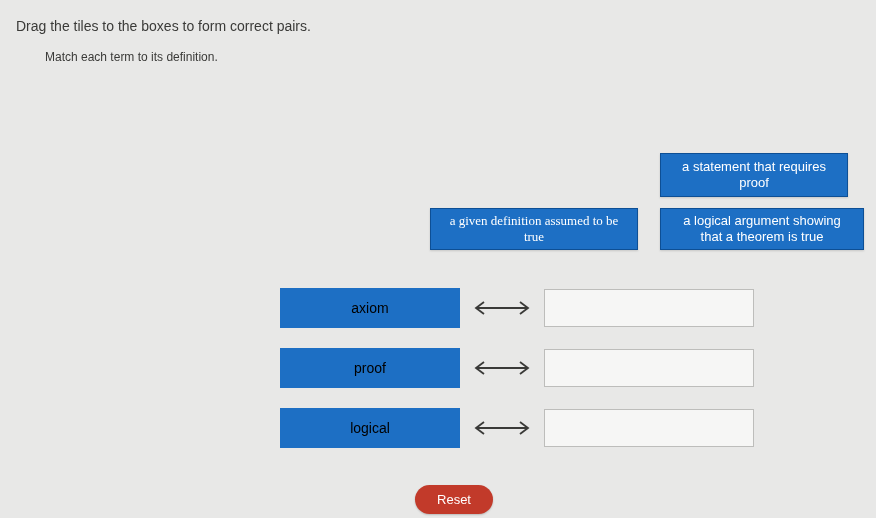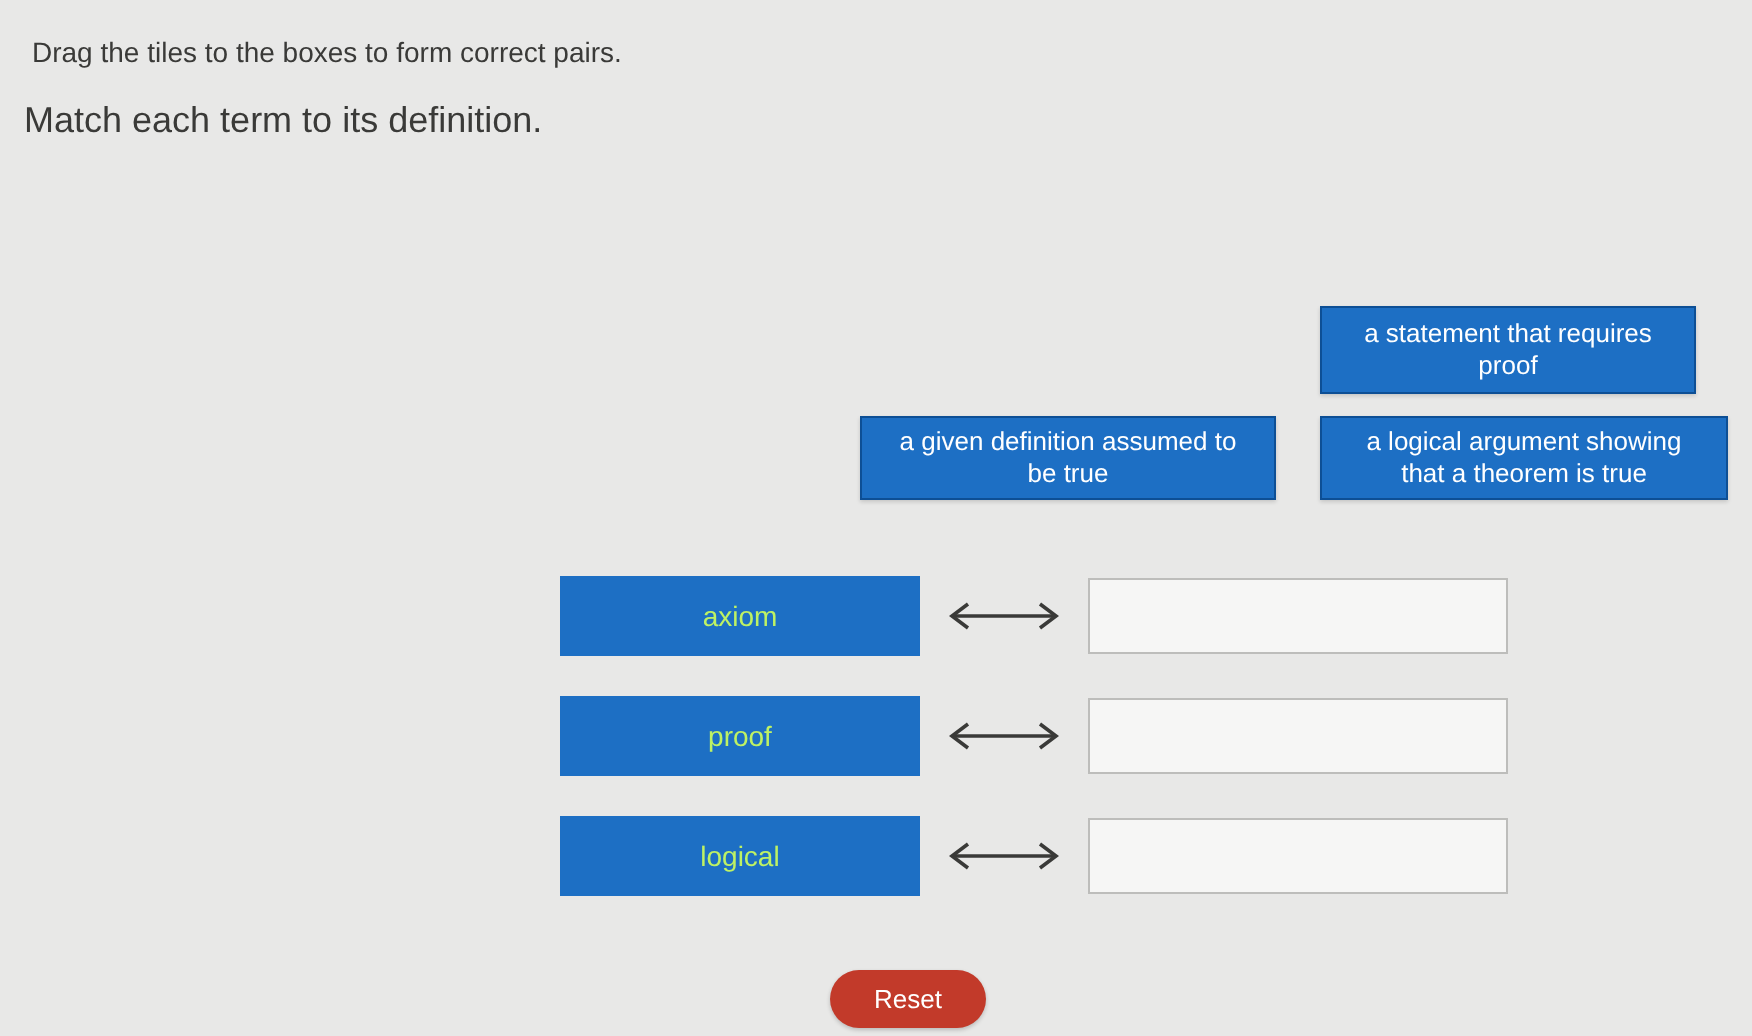--- a/index.html
+++ b/index.html
@@ -11,41 +11,42 @@
       position: relative;
       color: #3a3a38;
       overflow: hidden;
     }
     .instructions {
       padding: 18px 16px 6px 16px;
       font-size: 14px;
     }
     .sub-instructions {
       padding: 10px 16px 0 12px;
-      font-size: 18px;
+      font-size: 12px;
+      margin-left: 33px;
     }
     .tile {
       position: absolute;
       background: #1d6fc4;
       color: #fff;
       border: 1px solid #0d4f95;
       display: flex;
       align-items: center;
       justify-content: center;
       text-align: center;
       font-size: 13px;
       line-height: 1.25;
       padding: 6px 10px;
       cursor: grab;
       box-shadow: 0 1px 2px rgba(0,0,0,0.15);
     }
     .term {
       position: absolute;
       background: #1d6fc4;
-      color: #bef264;
+      color: #000000;
       display: flex;
       align-items: center;
       justify-content: center;
       font-size: 14px;
       width: 180px;
       height: 40px;
     }
     .drop {
       position: absolute;
       background: #f6f6f5;
@@ -81,21 +82,21 @@
       font-size: 13px;
       padding: 7px 22px;
       cursor: pointer;
       box-shadow: 0 1px 2px rgba(0,0,0,0.2);
     }
     .btn-reset { background: #c23a2a; margin-left: 32px; }
     .btn-next { background: #1d89d6; }
 
     
     #tile-statement { left: 660px; top: 153px; width: 188px; height: 44px; }
-    #tile-given     { left: 430px; top: 208px; width: 208px; height: 42px; }
+    #tile-given     { left: 430px; top: 208px; width: 208px; height: 42px; font-family: Liberation Serif, serif; }
     #tile-logical   { left: 660px; top: 208px; width: 204px; height: 42px; }
 
     #term-axiom   { left: 280px; top: 288px; }
     #term-proof   { left: 280px; top: 348px; }
     #term-theorem { left: 280px; top: 408px; }
 
     #arrow-1 { left: 472px; top: 298px; }
     #arrow-2 { left: 472px; top: 358px; }
     #arrow-3 { left: 472px; top: 418px; }
 

